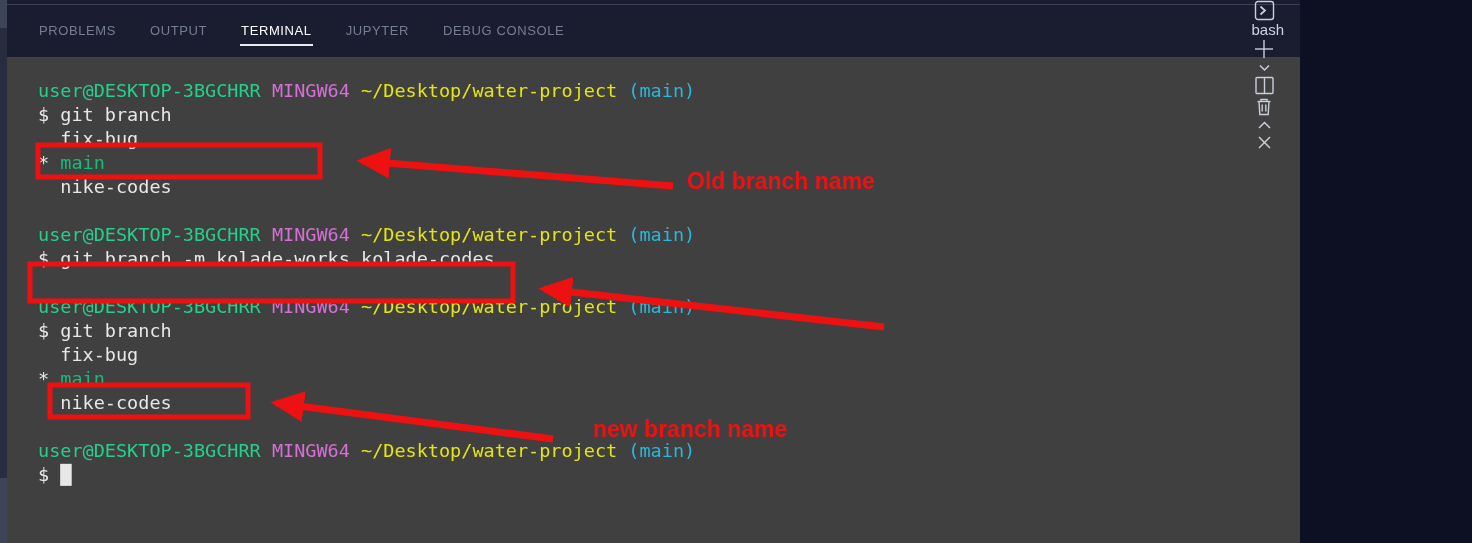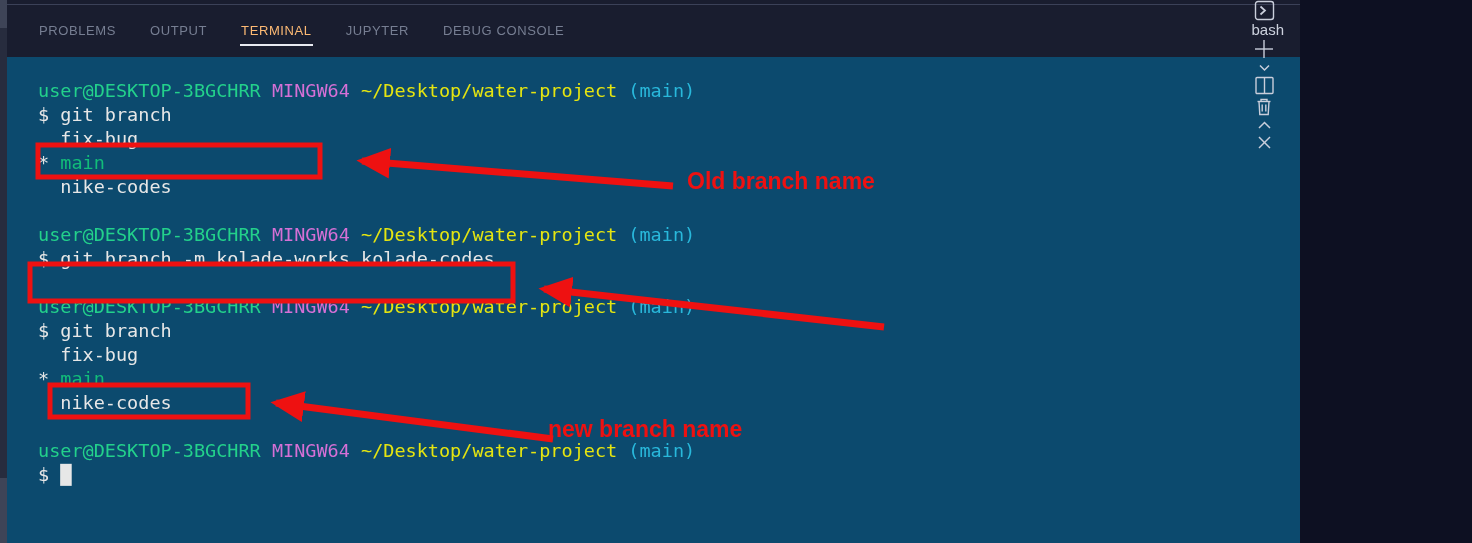--- a/index.html
+++ b/index.html
@@ -8,38 +8,38 @@
   
   .left-strip{position:absolute;left:0;top:0;width:7px;height:543px;background:#272c3e;z-index:5;}
   .left-strip .cap-top{position:absolute;left:0;top:0;width:7px;height:28px;background:#3e4457;}
   .left-strip .cap-bottom{position:absolute;left:0;top:478px;width:7px;height:65px;background:#3e4457;}
   
   .tabbar{position:absolute;left:0;top:0;right:0;height:57px;background:#191d2f;z-index:2;}
   .tabbar .top-line{position:absolute;left:7px;right:0;top:4px;height:1px;background:#3b4158;}
   .tabs{position:absolute;left:38px;top:6px;height:48px;display:flex;align-items:center;gap:32px;}
   .tab{font-size:13px;letter-spacing:.6px;color:#767e92;text-transform:uppercase;cursor:pointer;
        padding:8px 1px 6px 1px;border-bottom:2px solid transparent;}
-  .tab.active{color:#fdba74;border-bottom-color:#e8eaf1;}
+  .tab.active{color:#ffffff;border-bottom-color:#e8eaf1;}
   .controls{position:absolute;right:16px;top:0;height:57px;display:flex;align-items:center;color:#c9cedb;flex-direction:column;}
   .ctl{display:flex;align-items:center;justify-content:center;cursor:pointer;}
   .ctl svg{display:block;}
   .shell-label{font-size:15px;color:#ccd1dd;margin:0 0 0 7px;}
   .sp14{width:14px;} .sp18{width:18px;} .sp8{width:8px;} .sp20{width:20px;}
   
-  .terminal{position:absolute;left:7px;top:57px;right:0;bottom:0;background:#0c4a6e;
+  .terminal{position:absolute;left:7px;top:57px;right:0;bottom:0;background:#404040;
             padding:22px 0 0 31px;z-index:1;cursor:text;}
   .term-line{font-family:"DejaVu Sans Mono","Liberation Mono",monospace;font-size:18.5px;
              line-height:24px;height:24px;white-space:pre;color:#e7e7e7;}
   
   .overlay{position:absolute;left:0;top:0;width:1472px;height:543px;z-index:6;pointer-events:none;}
   .ann{position:absolute;font-weight:700;font-size:23px;color:var(--red,#ee1111);
        font-family:"Liberation Sans",sans-serif;white-space:nowrap;z-index:7;}
   .ann-old{left:687px;top:168px;}
   .ann-renames{left:894px;top:306px;}
-  .ann-new{left:548px;top:416px;}
+  .ann-new{left:593px;top:416px;}
 </style>
 </head>
 <body>
 
 <div class="app">
 
   <div class="left-strip">
     <div class="cap-top"></div>
     <div class="cap-bottom"></div>
   </div>

